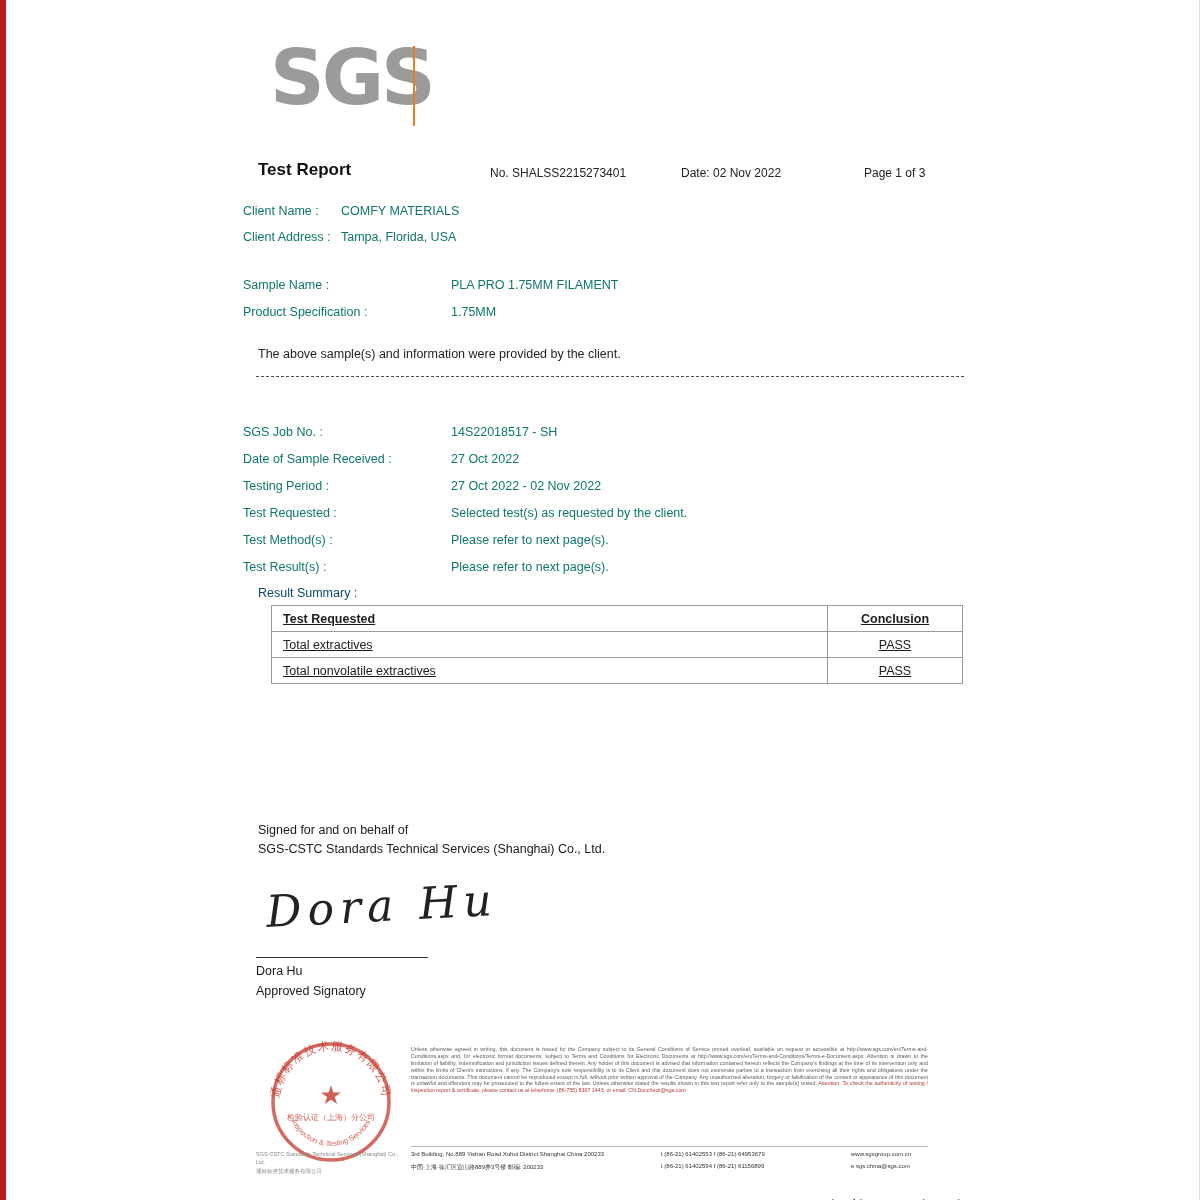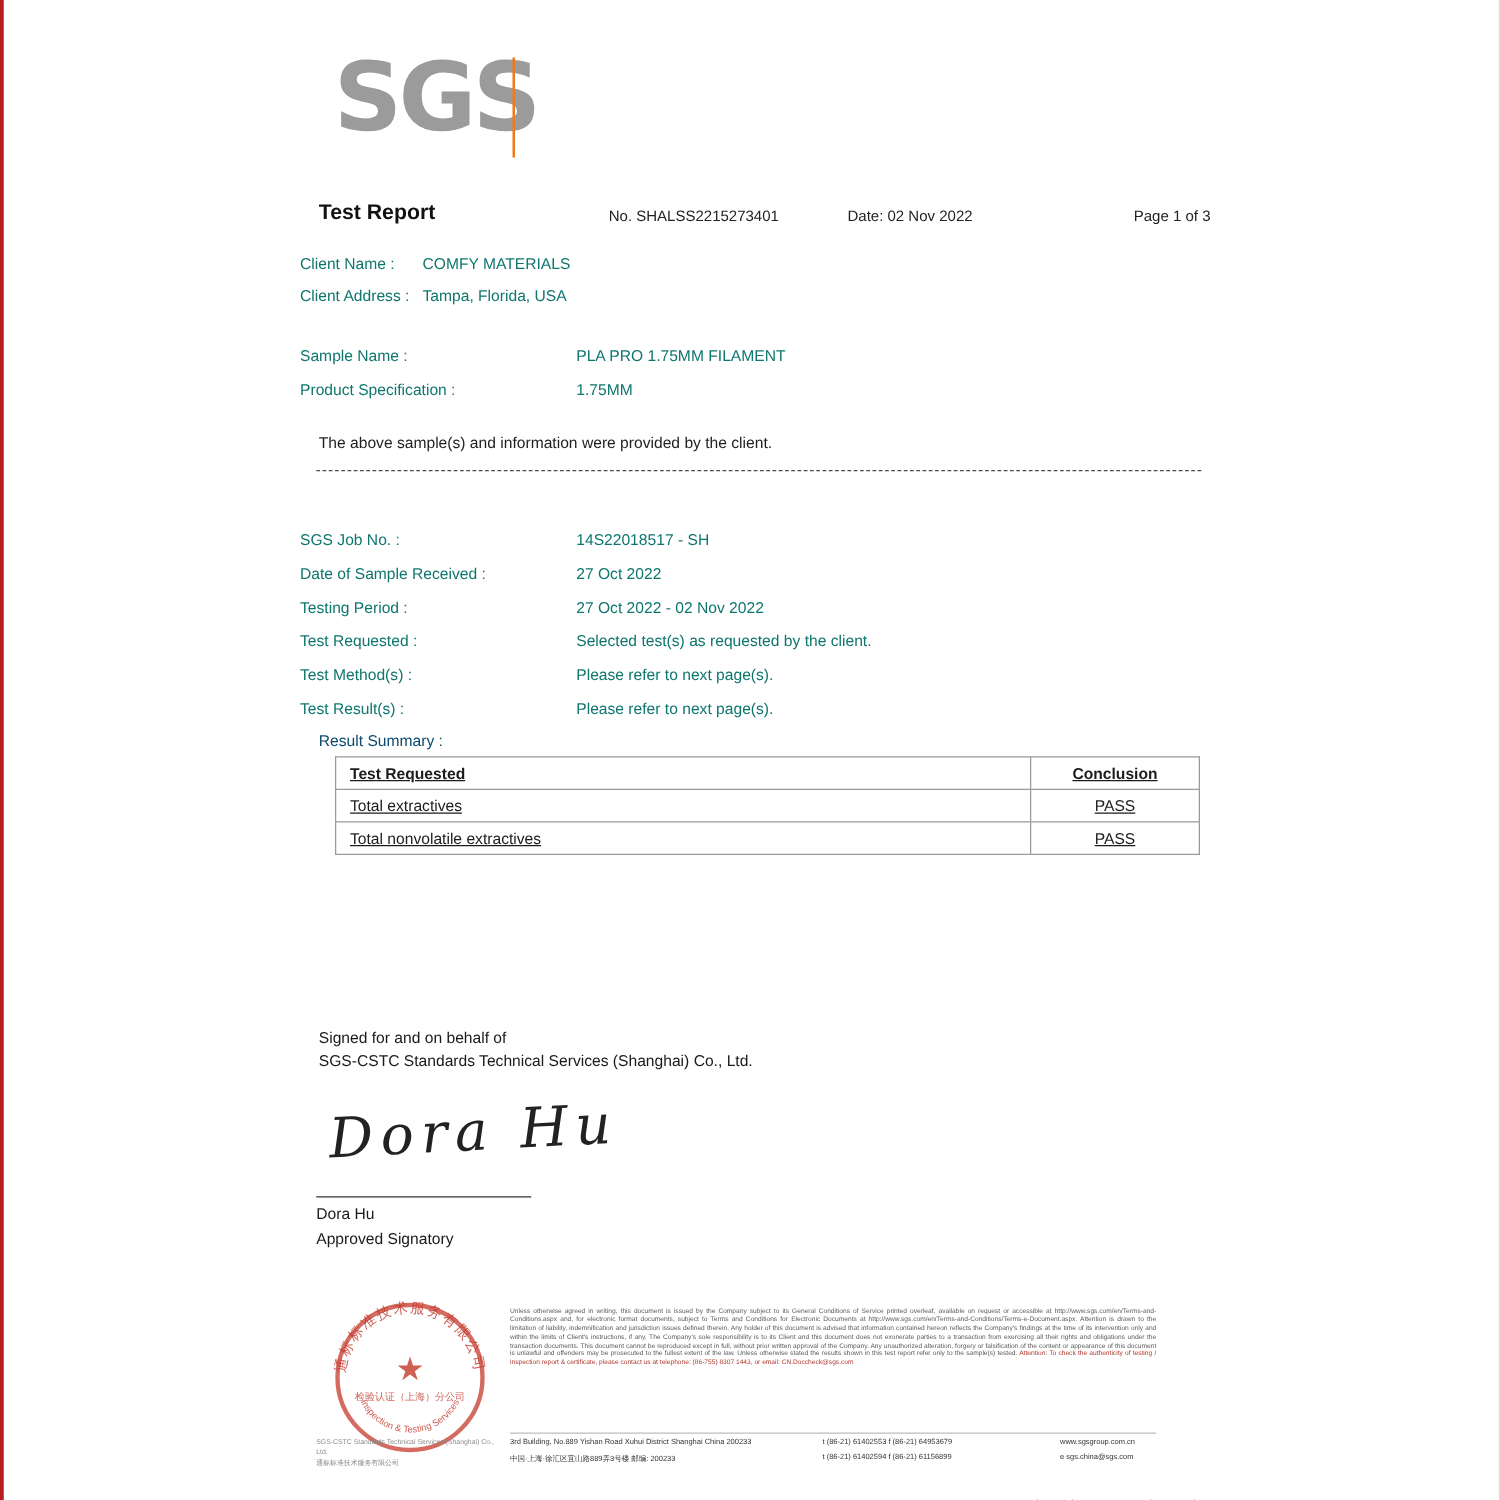--- a/index.html
+++ b/index.html
@@ -1,37 +1,37 @@
 <!DOCTYPE html>
 <html><head>
 <meta charset="utf-8">
 <style>
   html,body{margin:0;padding:0;background:#ffffff;}
   .canvas{
     position:relative;width:1200px;height:1200px;background:#ffffff;
     font-family:"Liberation Sans",sans-serif;color:#1a1a1a;overflow:hidden;
-    border-left:3px solid #b91c1c;border-right:1px solid #dedede;box-sizing:border-box;
+    border-left:6px solid #b91c1c;border-right:1px solid #dedede;box-sizing:border-box;
     margin:0 auto;
   }
   .abs{position:absolute;}
   
   .logo-text{left:264px;top:36px;font-family:"DejaVu Sans",sans-serif;font-weight:800;
     font-size:76px;line-height:1.1;color:#9b9b9b;letter-spacing:-3px;}
   .logo-accent{left:407px;top:46px;width:2px;height:80px;background:#ee7c1b;}
   
   .report-title{left:252px;top:160px;font-size:17px;font-weight:bold;color:#111;}
   .hmeta{top:166px;font-size:12px;color:#222;}
   .h-no{left:484px;}
   .h-date{left:675px;}
-  .h-page{left:858px;margin-left:46px;}
+  .h-page{left:858px;}
   
   .row{left:237px;font-size:12.5px;color:#0f766e;white-space:nowrap;}
   .row .val{position:absolute;white-space:nowrap;}
   .val-client{left:98px;}
-  .val-wide{left:208px;margin-left:13px;}
+  .val-wide{left:208px;}
   .note{left:252px;top:347px;font-size:12.5px;color:#1f1f1f;}
   .dashline{left:250px;top:376px;width:708px;border-top:1.5px dashed #4a4a4a;height:0;}
   
   .rs-label{left:252px;top:586px;font-size:12.5px;color:#0c4a6e;}
   table.rs{position:absolute;left:265px;top:605px;border-collapse:collapse;table-layout:fixed;}
   table.rs td,table.rs th{border:1px solid #9a9a9a;font-size:12.5px;height:26px;padding:0 0 0 11px;
     text-align:left;font-weight:normal;color:#1c1c1c;box-sizing:border-box;text-decoration:underline;}
   table.rs th{font-weight:bold;}
   table.rs .c1{width:556px;}
   table.rs .c2{width:135px;text-align:center;padding:0;}

